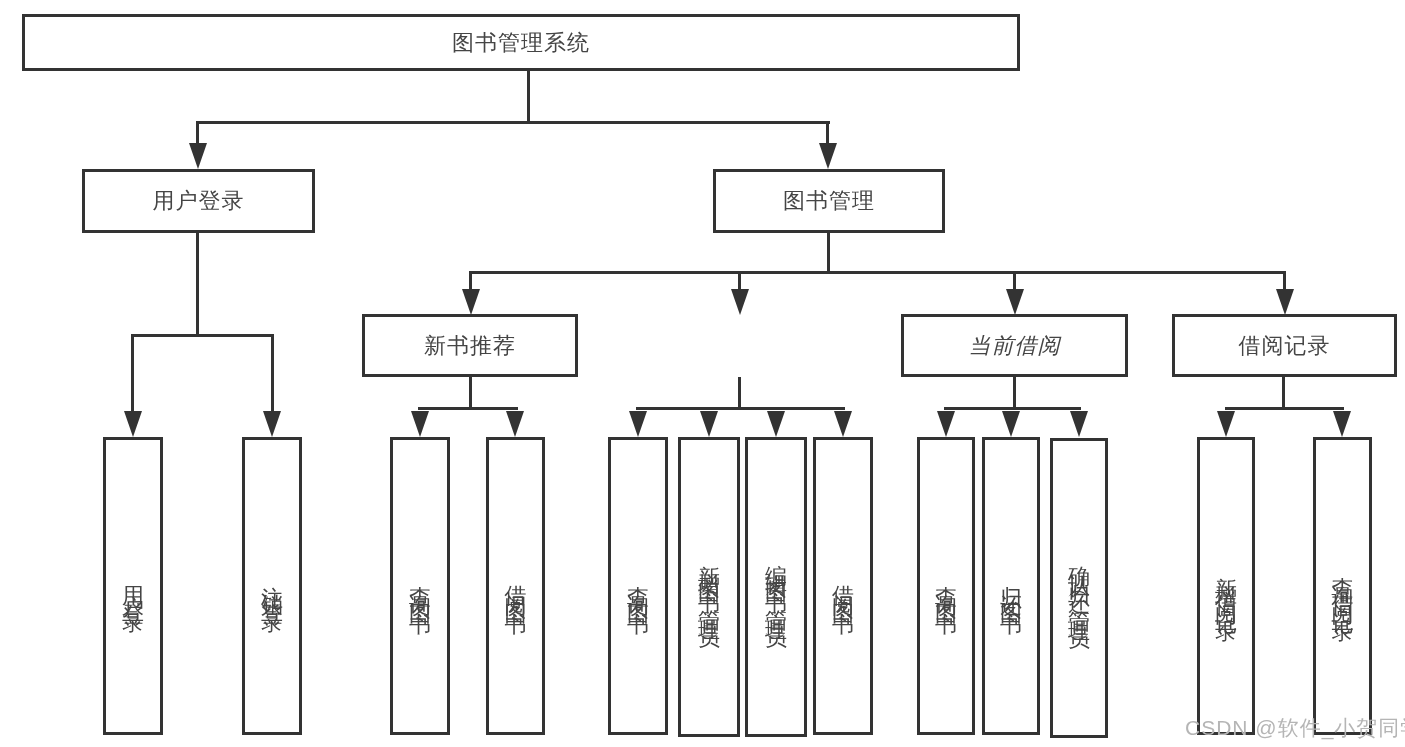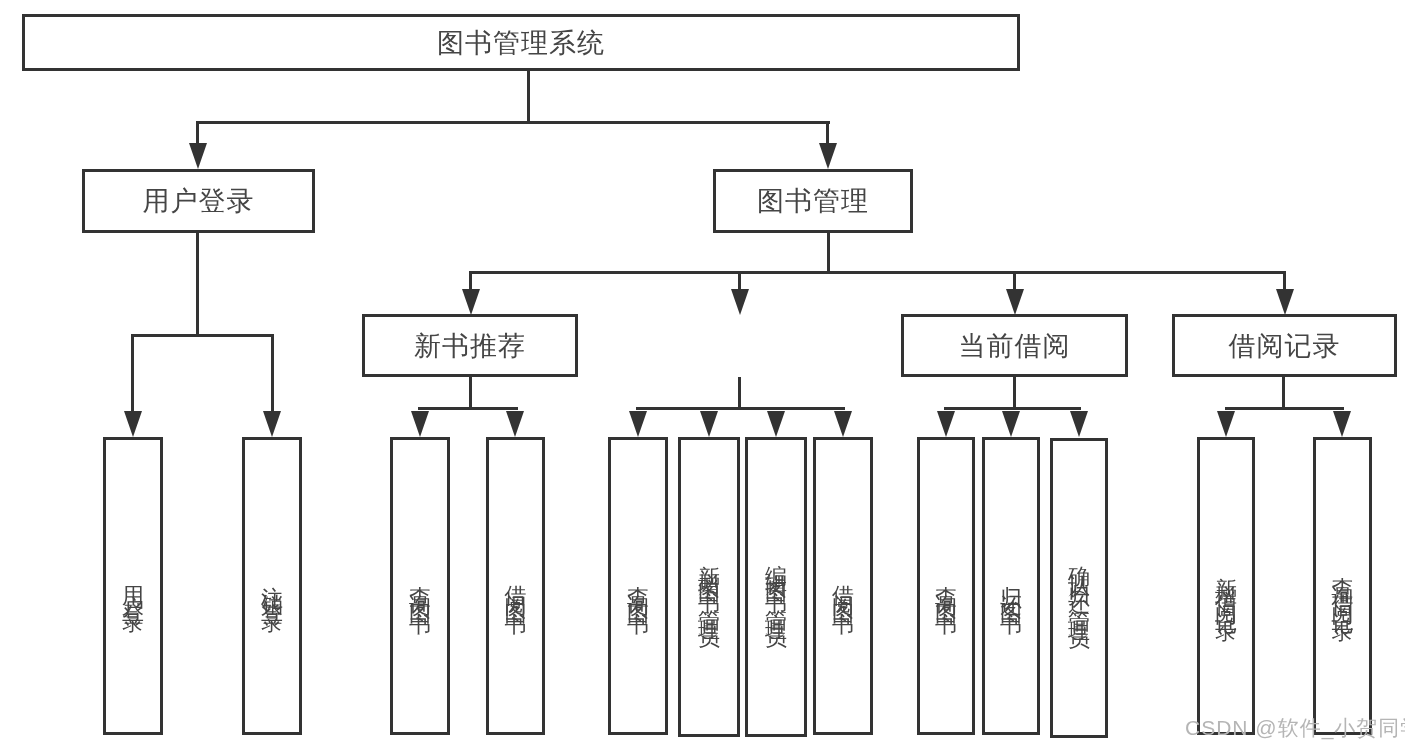--- a/index.html
+++ b/index.html
@@ -12,21 +12,21 @@
     overflow:hidden;
   }
   .node{
     position:absolute;
     background:#ffffff;
     border:3px solid #333333;
     box-sizing:border-box;
     display:flex;
     align-items:center;
     justify-content:center;
-    font-size:27px;
+    font-size:22px;
     letter-spacing:1px;
     color:#454545;
   }
   .leaf{
     position:absolute;
     background:#ffffff;
     border:3px solid #333333;
     box-sizing:border-box;
     display:flex;
     align-items:center;
@@ -71,21 +71,21 @@
     <div class="line" style="left:197px;top:121px;width:633px;height:3px;"></div>
     <div class="line" style="left:196px;top:121px;width:3px;height:26px;"></div>
     <div class="line" style="left:826px;top:121px;width:3px;height:26px;"></div>
     <div class="arrow" style="left:189px;top:143px;"></div>
     <div class="arrow" style="left:819px;top:143px;"></div>
   </div>
 
   <div class="node" style="left:82px;top:169px;width:233px;height:64px;">
     <span>用户登录</span>
   </div>
-  <div class="node" style="left:713px;top:169px;width:200px;height:64px;">
+  <div class="node" style="left:713px;top:169px;width:232px;height:64px;">
     <span>图书管理</span>
   </div>
 
   <div>
     <div class="line" style="left:196px;top:233px;width:3px;height:103px;"></div>
     <div class="line" style="left:131px;top:334px;width:143px;height:3px;"></div>
     <div class="line" style="left:131px;top:334px;width:3px;height:80px;"></div>
     <div class="line" style="left:271px;top:334px;width:3px;height:80px;"></div>
     <div class="arrow" style="left:124px;top:411px;"></div>
     <div class="arrow" style="left:263px;top:411px;"></div>
@@ -100,21 +100,21 @@
     <div class="line" style="left:1283px;top:271px;width:3px;height:20px;"></div>
     <div class="arrow" style="left:462px;top:289px;"></div>
     <div class="arrow" style="left:731px;top:289px;"></div>
     <div class="arrow" style="left:1006px;top:289px;"></div>
     <div class="arrow" style="left:1276px;top:289px;"></div>
   </div>
 
   <div class="node" style="left:362px;top:314px;width:216px;height:63px;">
     <span>新书推荐</span>
   </div>
-  <div class="node" style="left:901px;top:314px;width:227px;height:63px;">
+  <div class="node" style="left:901px;top:314px;width:227px;height:63px;font-style:italic;">
     <span>当前借阅</span>
   </div>
   <div class="node" style="left:1172px;top:314px;width:225px;height:63px;">
     <span>借阅记录</span>
   </div>
 
   <div>
     <div class="line" style="left:469px;top:377px;width:3px;height:32px;"></div>
     <div class="line" style="left:418px;top:407px;width:100px;height:3px;"></div>
     <div class="arrow" style="left:411px;top:411px;"></div>

